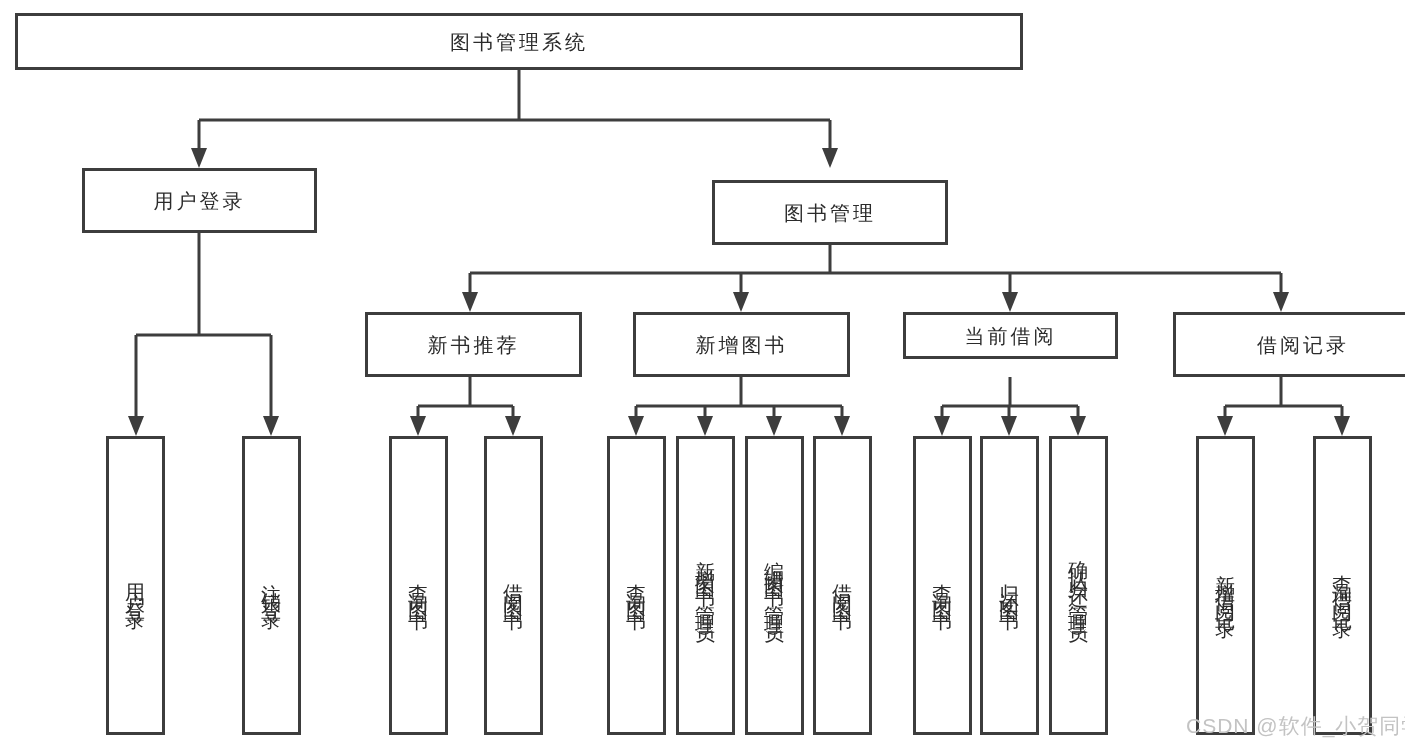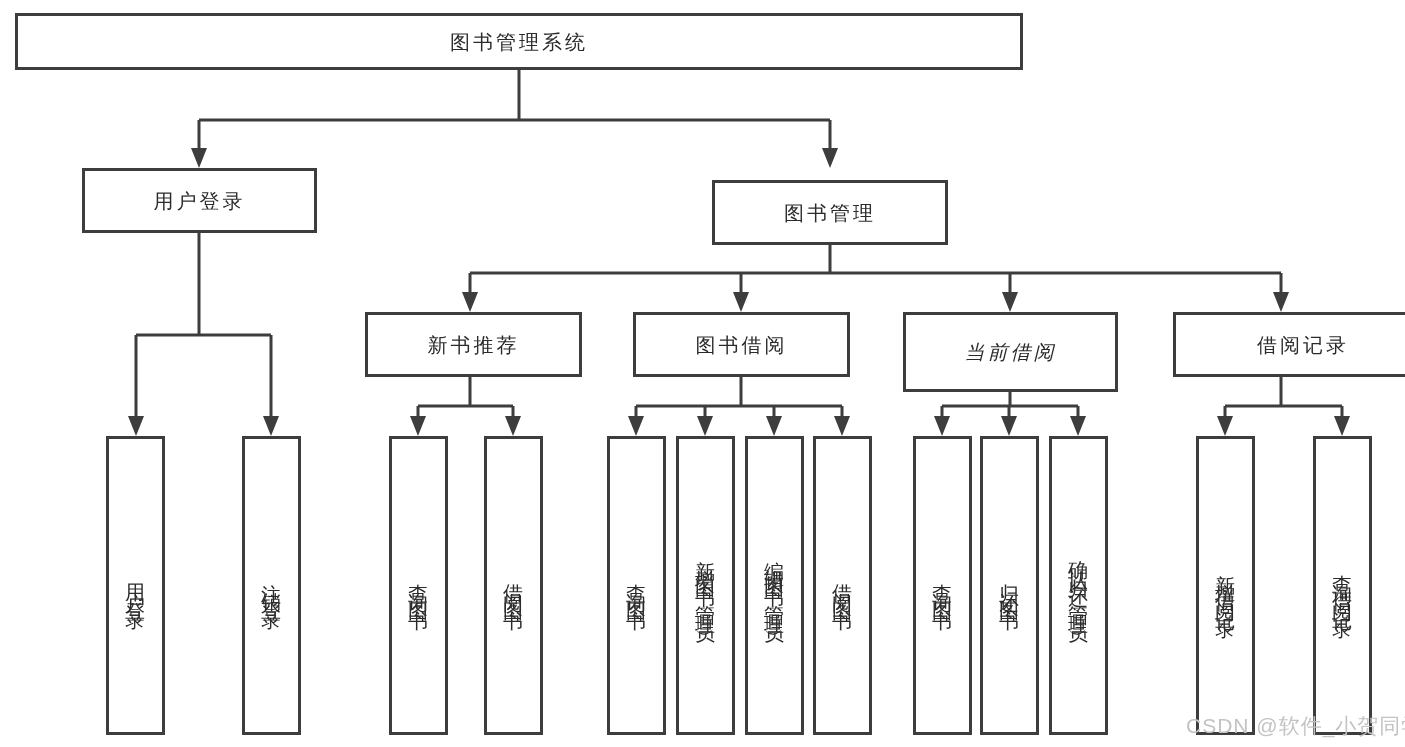--- a/index.html
+++ b/index.html
@@ -113,23 +113,23 @@
     <span class="lbl">用户登录</span>
   </div>
   <div class="node hbox" style="left:712px;top:180px;width:236px;height:65px;">
     <span class="lbl">图书管理</span>
   </div>
 
   <div class="node hbox" style="left:365px;top:312px;width:217px;height:65px;">
     <span class="lbl">新书推荐</span>
   </div>
   <div class="node hbox" style="left:633px;top:312px;width:217px;height:65px;">
-    <span class="lbl">图书借阅</span>
+    <span class="lbl">新增图书</span>
   </div>
-  <div class="node hbox" style="left:903px;top:312px;width:215px;height:80px;font-style:italic;">
+  <div class="node hbox" style="left:903px;top:312px;width:215px;height:47px;">
     <span class="lbl">当前借阅</span>
   </div>
   <div class="node hbox" style="left:1173px;top:312px;width:260px;height:65px;">
     <span class="lbl">借阅记录</span>
   </div>
 
   <div class="node vbox" style="left:106px;top:436px;width:59px;height:299px;">
     <span class="lbl">用户登录</span>
   </div>
   <div class="node vbox" style="left:242px;top:436px;width:59px;height:299px;">

